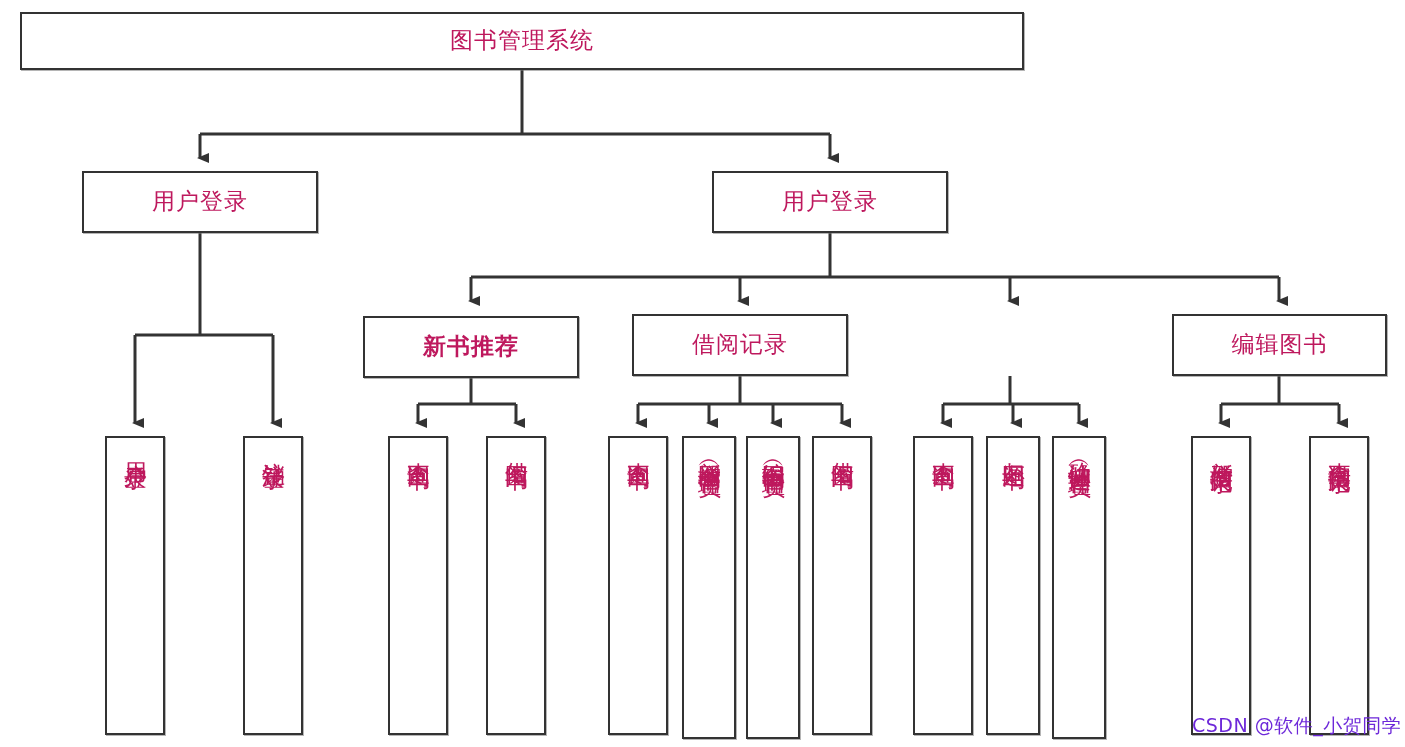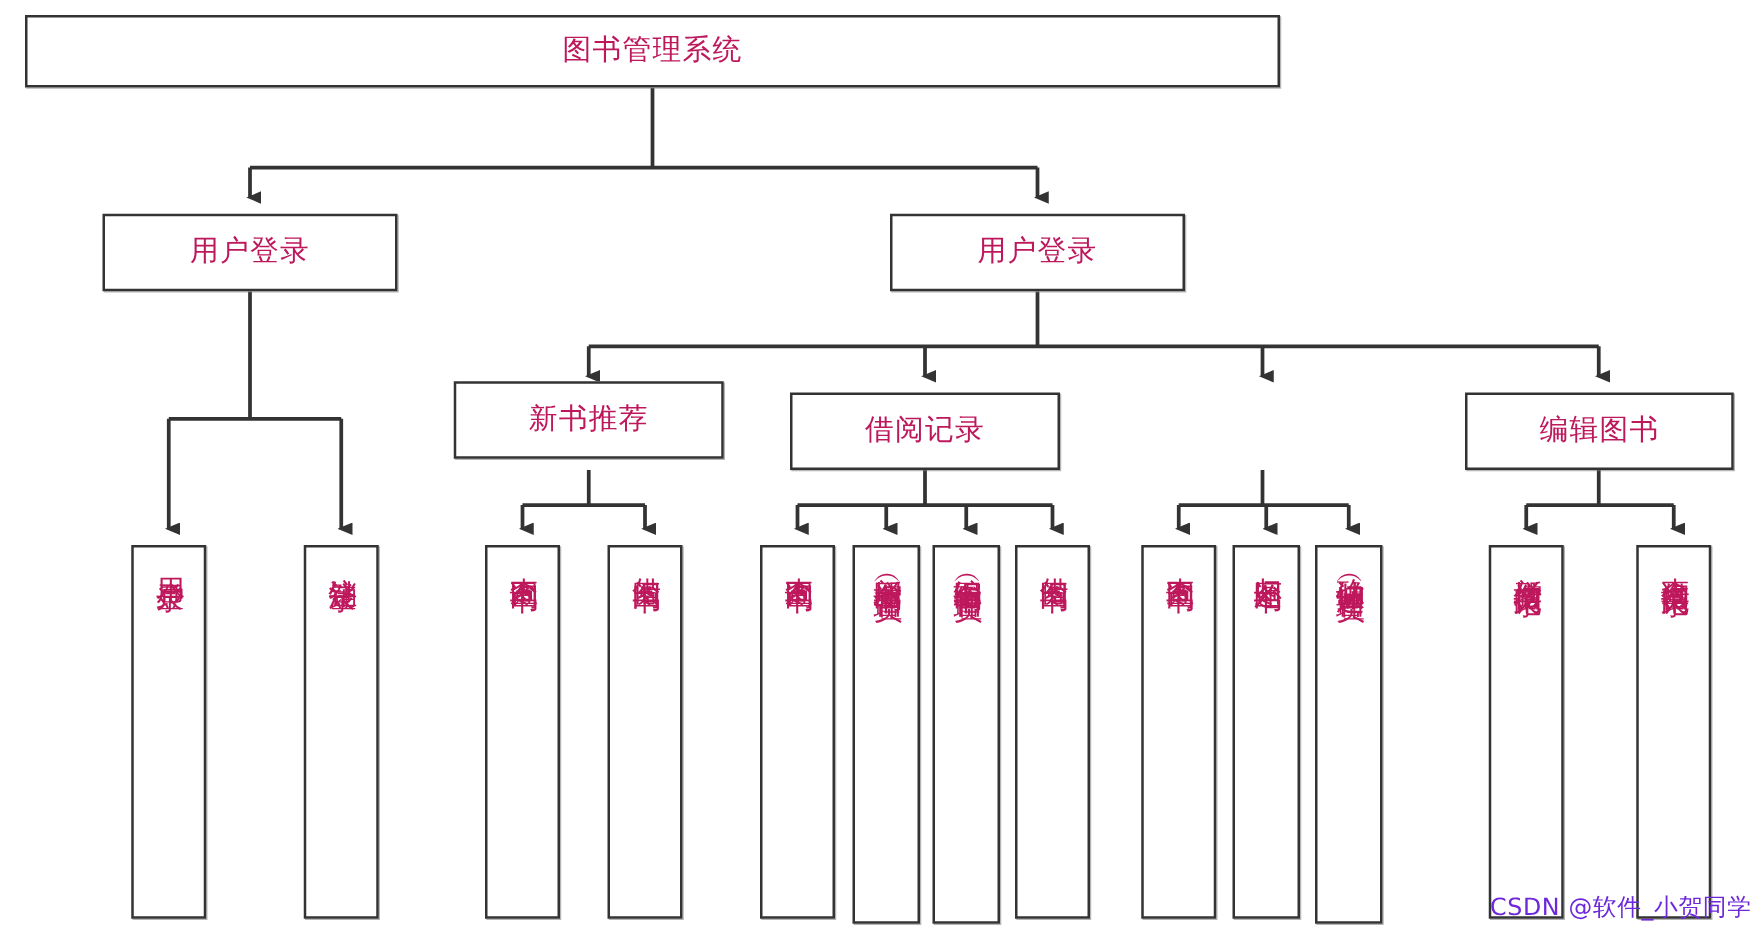--- a/index.html
+++ b/index.html
@@ -125,21 +125,21 @@
     <span>图书管理系统</span>
   </div>
 
   <div class="node horizontal" style="left: 82px; top: 171px; width: 236px; height: 62px;">
     <span>用户登录</span>
   </div>
   <div class="node horizontal" style="left: 712px; top: 171px; width: 236px; height: 62px;">
     <span>用户登录</span>
   </div>
 
-  <div class="node horizontal" style="left: 363px; top: 305px; width: 216px; height: 62px;">
+  <div class="node horizontal" style="left: 363px; top: 316px; width: 216px; height: 62px; font-weight: bold;">
     <span>新书推荐</span>
   </div>
   <div class="node horizontal" style="left: 632px; top: 314px; width: 216px; height: 62px;">
     <span>借阅记录</span>
   </div>
   <div class="node horizontal" style="left: 1172px; top: 314px; width: 215px; height: 62px;">
     <span>编辑图书</span>
   </div>
 
   <div class="node vertical" style="left: 105px; top: 436px; width: 60px; height: 299px;">

